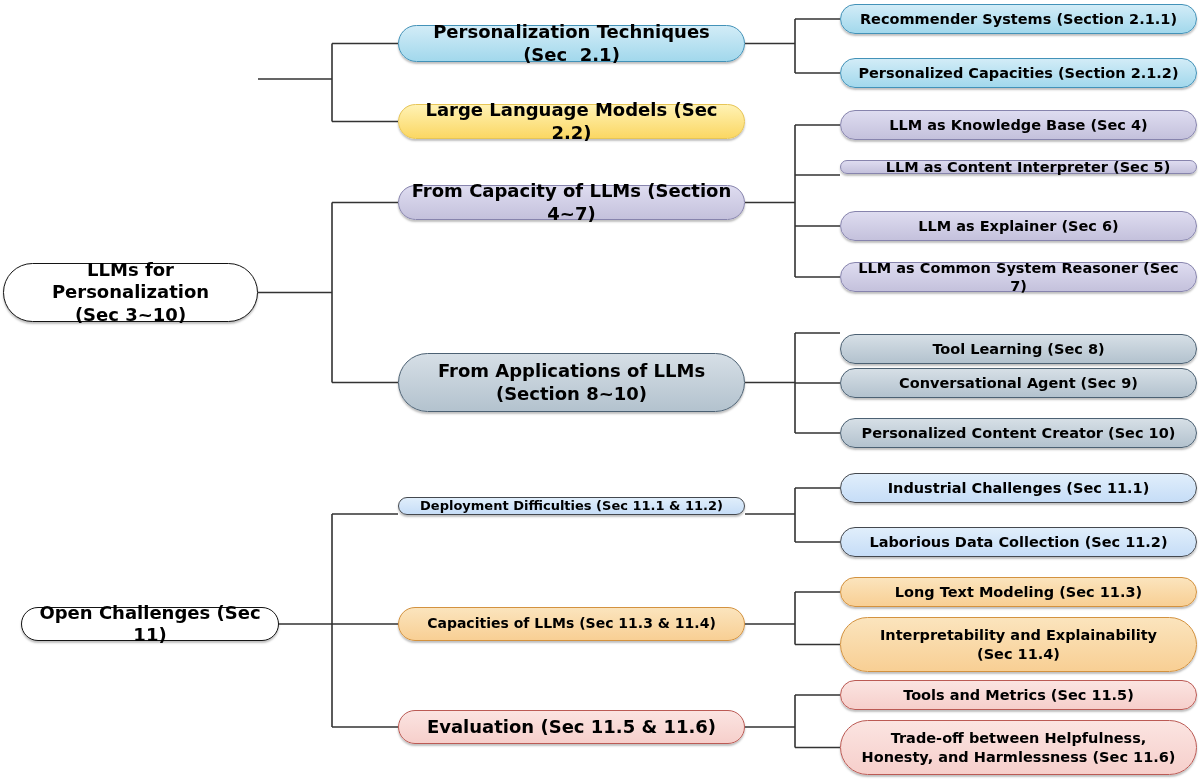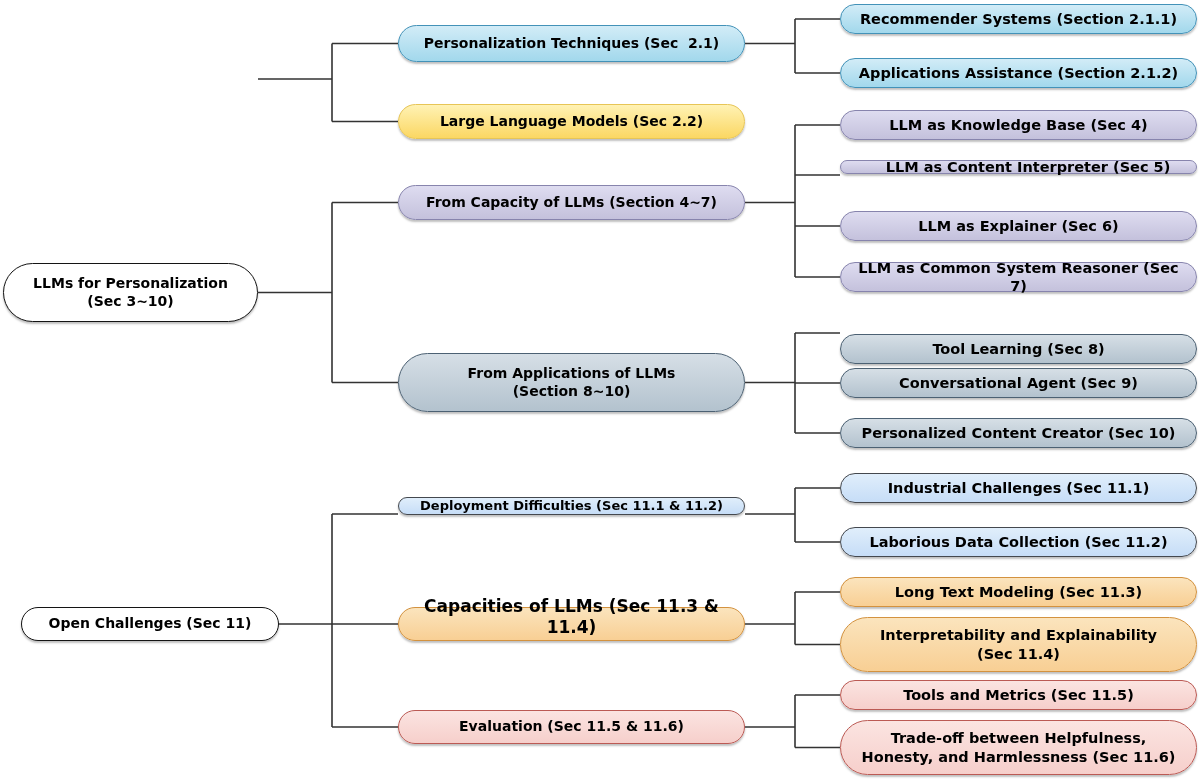--- a/index.html
+++ b/index.html
@@ -26,21 +26,21 @@
   }
   .node span{white-space:pre-wrap;}
   .c-white   {background:#ffffff;border:1.8px solid var(--white_border);}
   .c-blue    {background:linear-gradient(var(--blue_top),var(--blue_bottom));border:1.8px solid var(--blue_border);}
   .c-yellow  {background:linear-gradient(var(--yellow_top),var(--yellow_bottom));border:1.8px solid var(--yellow_border);}
   .c-lavender{background:linear-gradient(var(--lavender_top),var(--lavender_bottom));border:1.8px solid var(--lavender_border);}
   .c-bluegray{background:linear-gradient(var(--bluegray_top),var(--bluegray_bottom));border:1.8px solid var(--bluegray_border);}
   .c-lightblue{background:linear-gradient(var(--lightblue_top),var(--lightblue_bottom));border:1.8px solid var(--lightblue_border);}
   .c-orange  {background:linear-gradient(var(--orange_top),var(--orange_bottom));border:1.8px solid var(--orange_border);}
   .c-pink    {background:linear-gradient(var(--pink_top),var(--pink_bottom));border:1.8px solid var(--pink_border);}
-  .fs13{font-size:13px;} .fs135{font-size:17px;align-items:flex-end;} .fs14{font-size:14px;} .fs145{font-size:14.5px;}
+  .fs13{font-size:13px;} .fs135{font-size:14px;} .fs14{font-size:18px;} .fs145{font-size:14.5px;}
 </style>
 </head>
 <body>
 
 <div id="canvas">
 
   <svg id="wires" viewBox="0 0 1200 779" xmlns="http://www.w3.org/2000/svg">
     <path d="M258,79 H332 M332,43.5 V121.5 M332,43.5 H398 M332,121.5 H398"></path>
     <path d="M258,292.5 H332 M332,202.5 V382.5 M332,202.5 H398 M332,382.5 H398"></path>
     <path d="M261,624 H398 M332,514 V727 M332,514 H398 M332,727 H398"></path>
@@ -89,21 +89,21 @@
 
   <div class="node c-pink fs14" style="left:398px;top:710px;width:347px;height:34px;">
     <span>Evaluation (Sec 11.5 &amp; 11.6)</span>
     </div>
 
   <div class="node c-blue fs145" style="left:840px;top:4px;width:357px;height:30px;">
     <span>Recommender Systems (Section 2.1.1)</span>
     </div>
 
   <div class="node c-blue fs145" style="left:840px;top:58px;width:357px;height:30px;">
-    <span>Applications Assistance (Section 2.1.2)</span>
+    <span>Personalized Capacities (Section 2.1.2)</span>
     </div>
 
   <div class="node c-lavender fs145" style="left:840px;top:110px;width:357px;height:30px;">
     <span>LLM as Knowledge Base (Sec 4)</span>
     </div>
 
   <div class="node c-lavender fs145" style="left:840px;top:160px;width:357px;height:14px;padding-left:29px;">
     <span>LLM as Content Interpreter (Sec 5)</span>
     </div>
 

